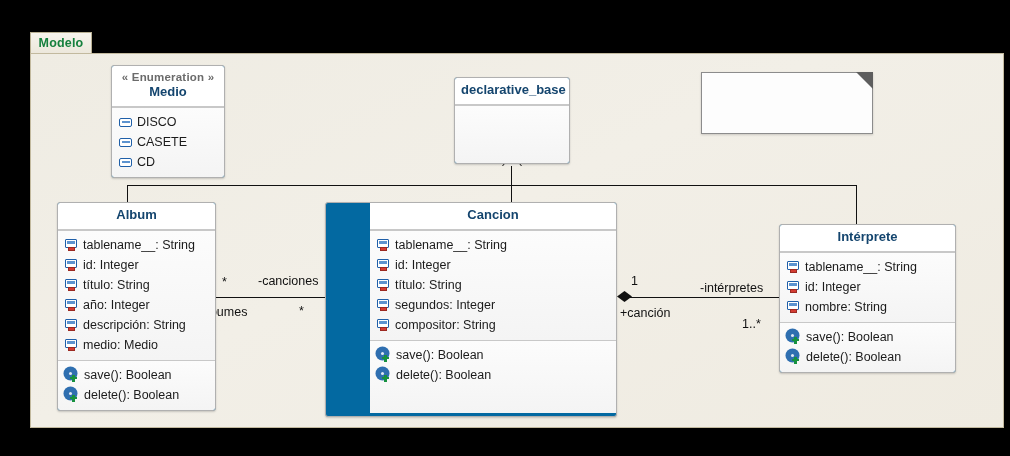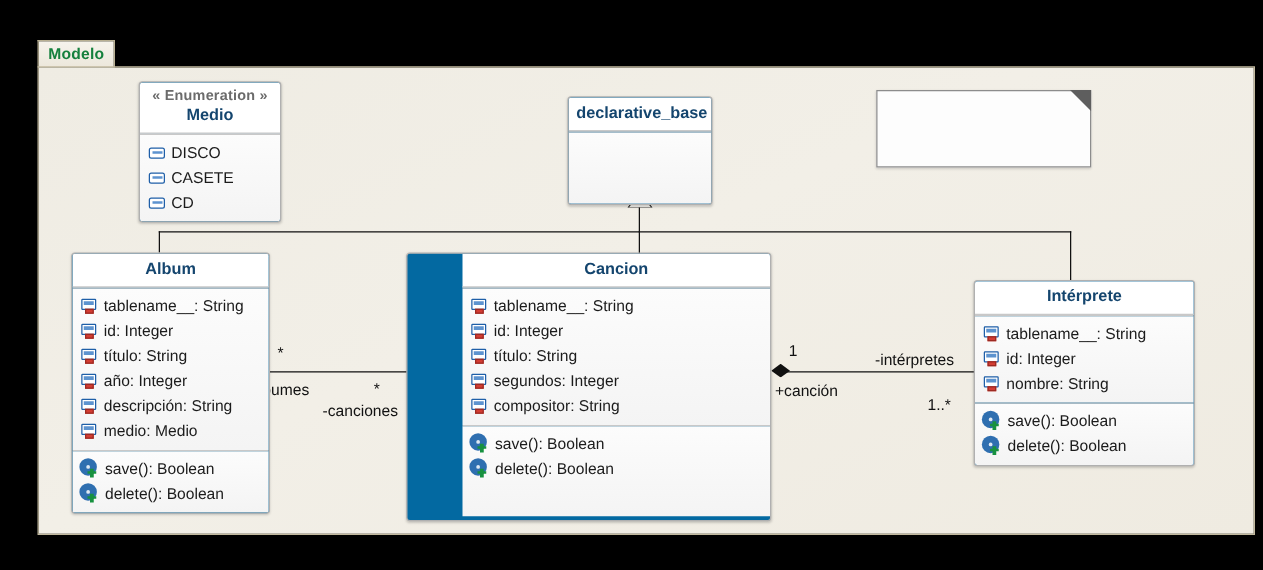--- a/index.html
+++ b/index.html
@@ -126,21 +126,21 @@
   <div class="ln lnv" style="left:856px;top:185px;height:39px;"></div>
 
   <div class="ln lnh" style="left:199px;top:297px;width:128px;"></div>
 
   <div class="ln lnh" style="left:624px;top:297px;width:156px;"></div>
   <div id="comp-diamond">
       <i></i>
     </div>
 
   <div class="mult" style="left:222px;top:275px;">*</div>
-  <div class="mult" style="left:258px;top:274px;margin-top:48px;">-canciones</div>
+  <div class="mult" style="left:258px;top:274px;">-canciones</div>
   <div class="mult" style="left:196px;top:305px;">-álbumes</div>
   <div class="mult" style="left:299px;top:304px;">*</div>
 
   <div class="mult" style="left:631px;top:274px;">1</div>
   <div class="mult" style="left:700px;top:281px;">-intérpretes</div>
   <div class="mult" style="left:620px;top:306px;">+canción</div>
   <div class="mult" style="left:742px;top:317px;">1..*</div>
 
   <div class="cls" id="cls-medio" style="left:111px;top:65px;width:114px;">
     <div class="hdr">

